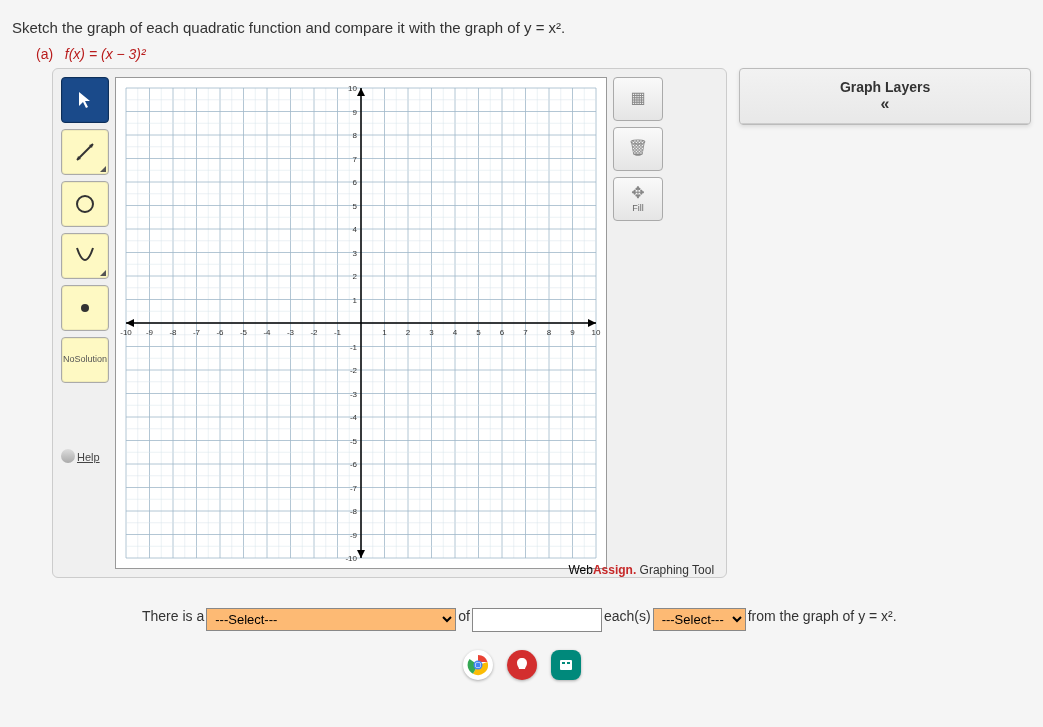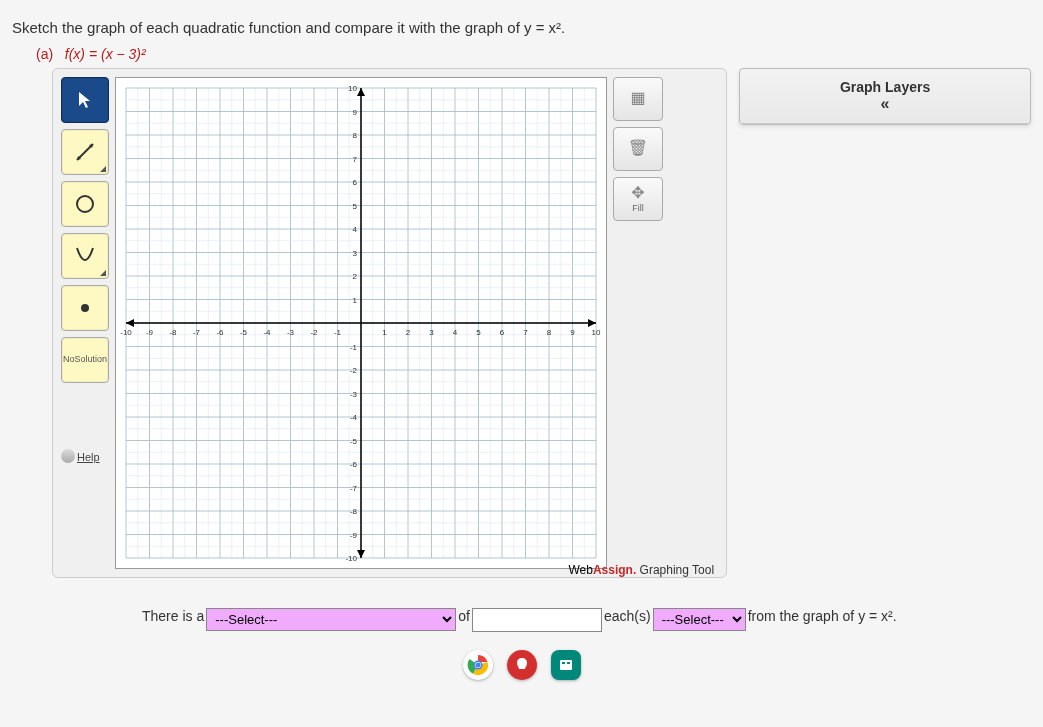--- a/index.html
+++ b/index.html
@@ -181,21 +181,21 @@
   font-size: 14px;
   color: #333;
   display: flex;
   align-items: flex-start;
   gap: 2px;
 }
 .answer-row select {
   font-size: 13px;
   padding: 2px 4px;
   border: 1px solid #888;
-  background: #f0abfc;
+  background: #fdba74;
 }
 .answer-row input[type="text"] {
   width: 120px;
   height: 22px;
   border: 1px solid #888;
   padding: 0 4px;
 }
 .bottom-icons {
   margin-top: 18px;
   display: flex;

